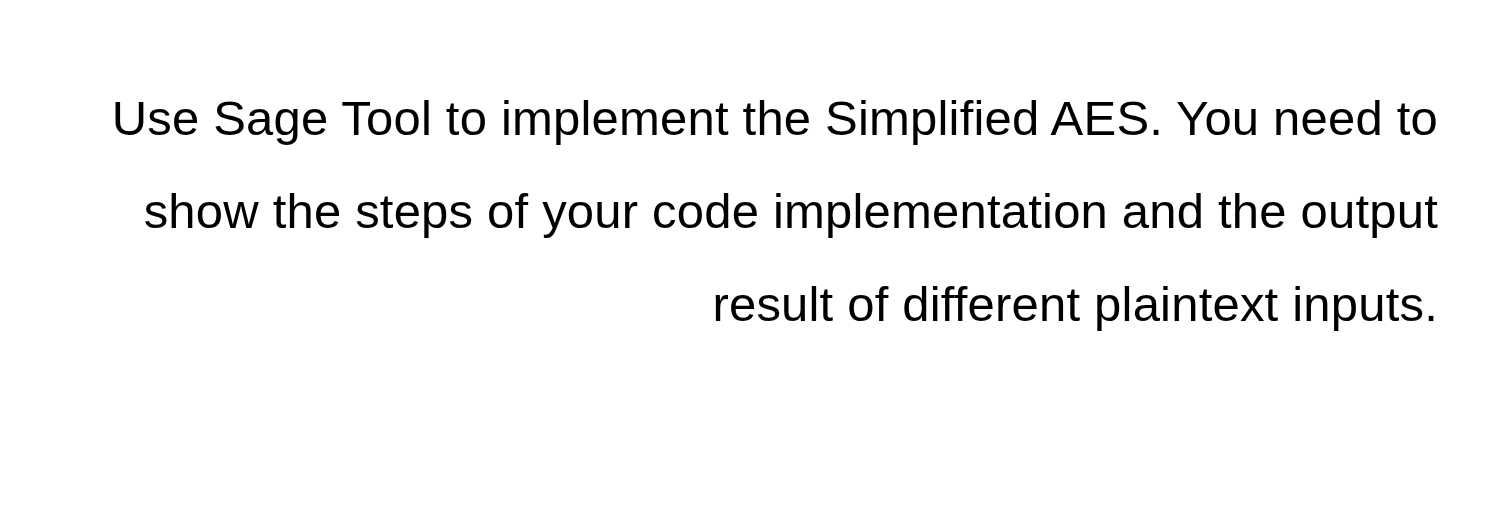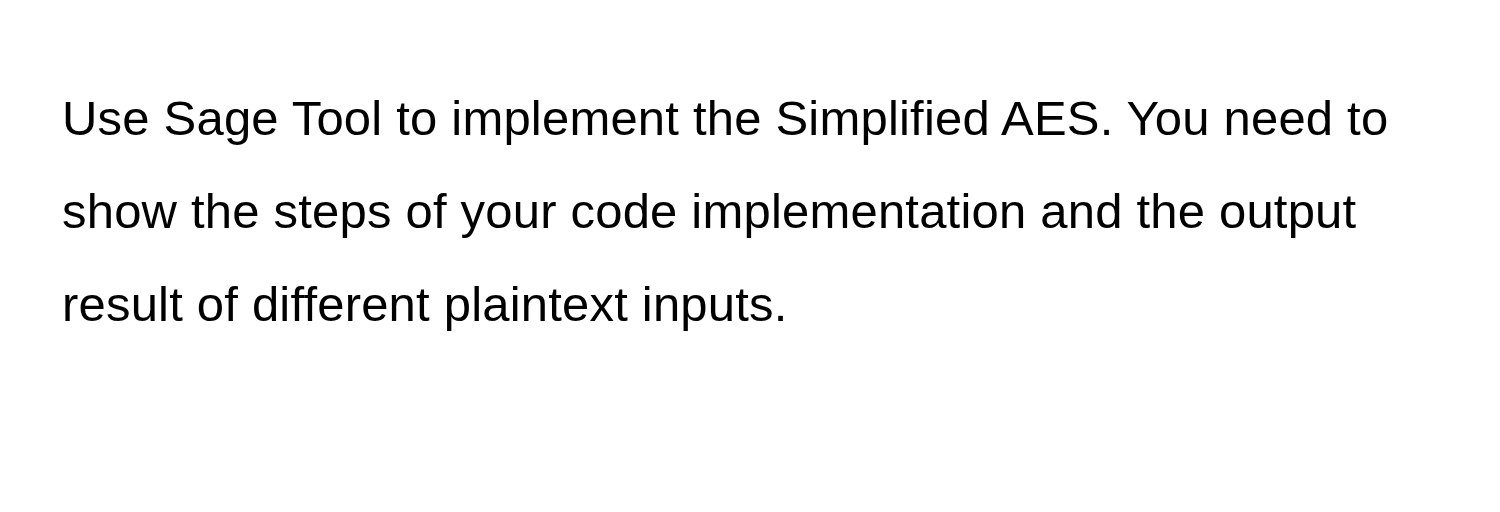--- a/index.html
+++ b/index.html
@@ -13,18 +13,19 @@
       background: #ffffff;
       font-family: -apple-system, BlinkMacSystemFont, "Segoe UI", Helvetica, Arial, sans-serif;
       padding: 72px 62px;
     }
     .text-block {
       font-size: 49px;
       line-height: 1.9;
       color: #000000;
       font-weight: 400;
       letter-spacing: 0.2px;
+      text-align: right;
     }
   </style>
 </head>
 <body>
 
 <div class="text-block">Use Sage Tool to implement the Simplified AES. You need to show the steps of your code implementation and the output result of different plaintext inputs.</div>
 
 </body></html>

